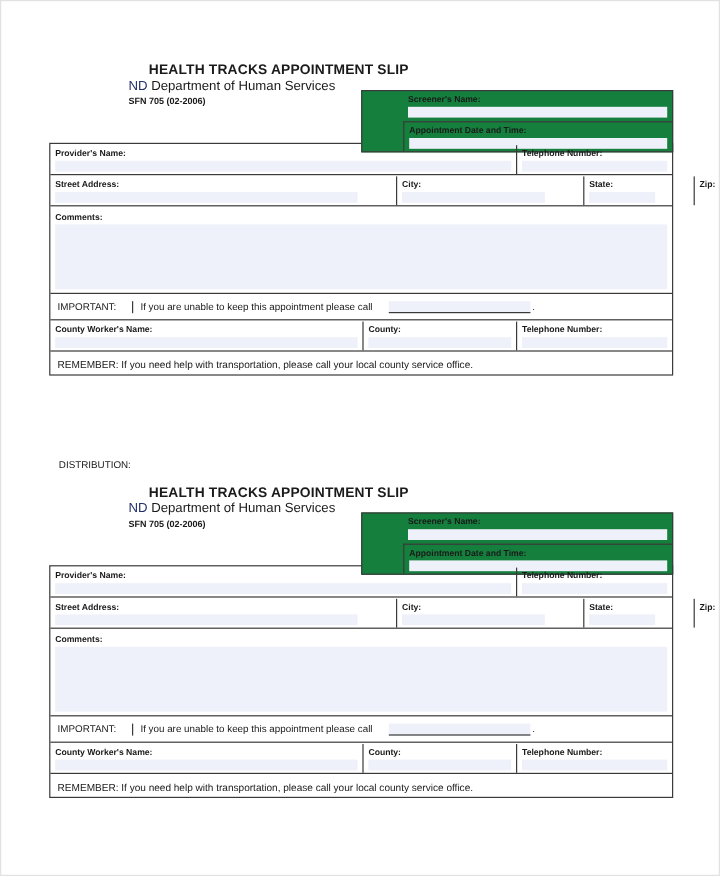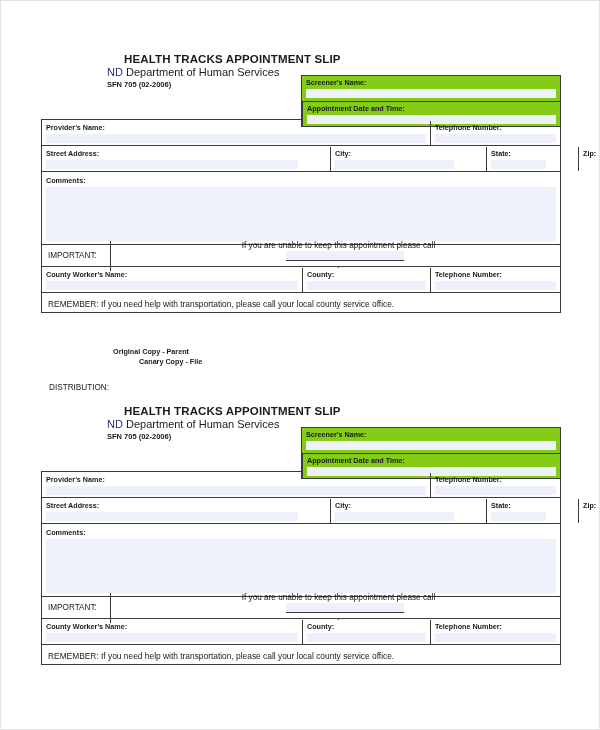--- a/index.html
+++ b/index.html
@@ -62,21 +62,22 @@
   }
 
   
   .screener-box {
     position: absolute;
     left: 260px;
     top: 22px;
     width: 260px;
     border: 1.5px solid #3a3a3a;
     box-sizing: border-box;
-    background: #84cc16;
+    background: #15803d;
+    padding-left: 34px;
   }
   .screener-box .cell { border: 0; }
   .screener-box .cell + .cell { border-top: 1.5px solid #3a3a3a; }
 
   
   .grid {
     border: 1.5px solid #3a3a3a;
     border-top: 0;
     box-sizing: border-box;
     background: #fff;
@@ -127,21 +128,20 @@
     line-height: 10px;
     white-space: nowrap;
   }
   .important-text {
     display: flex;
     align-items: center;
     padding: 0 0 0 6px;
     font-size: 8.2px;
     line-height: 10px;
     white-space: nowrap;
-    flex-direction: column;
   }
   .blank-line {
     display: inline-block;
     width: 118px;
     height: 9px;
     margin: 0 1px 0 14px;
     background: #eef0fa;
     border-bottom: 1.2px solid #3a3a3a;
     vertical-align: -1px;
   }
@@ -280,24 +280,20 @@
 
       <div class="row r-remember">
         <div class="cell remember">REMEMBER:  If you need help with transportation, please call your local county service office.</div>
       </div>
 
     </div>
   </div>
 
   <div class="distribution">
     <div class="dist-label">DISTRIBUTION:</div>
-    <div class="dist-lines">
-      <div class="dist-line">Original Copy - Parent</div>
-      <div class="dist-line indent">Canary Copy - File</div>
-    </div>
   </div>
 
   <div class="slip slip-2">
 
     <div class="heading">
       <div class="form-title">HEALTH TRACKS APPOINTMENT SLIP</div>
       <div class="form-agency"><span class="nd-mark">ND</span><span> Department of Human Services</span></div>
       <div class="form-number">SFN 705 (02-2006)</div>
     </div>
 

